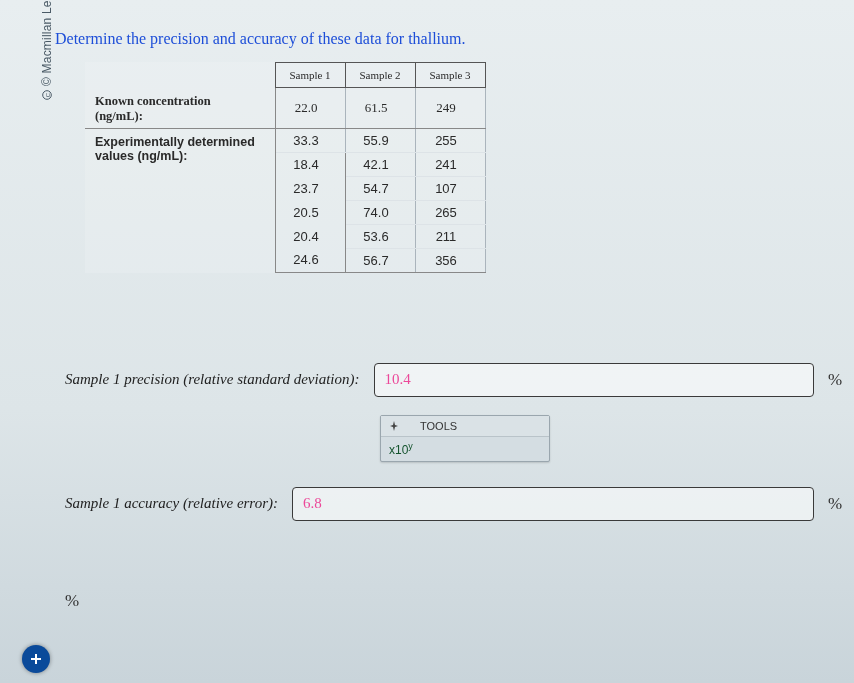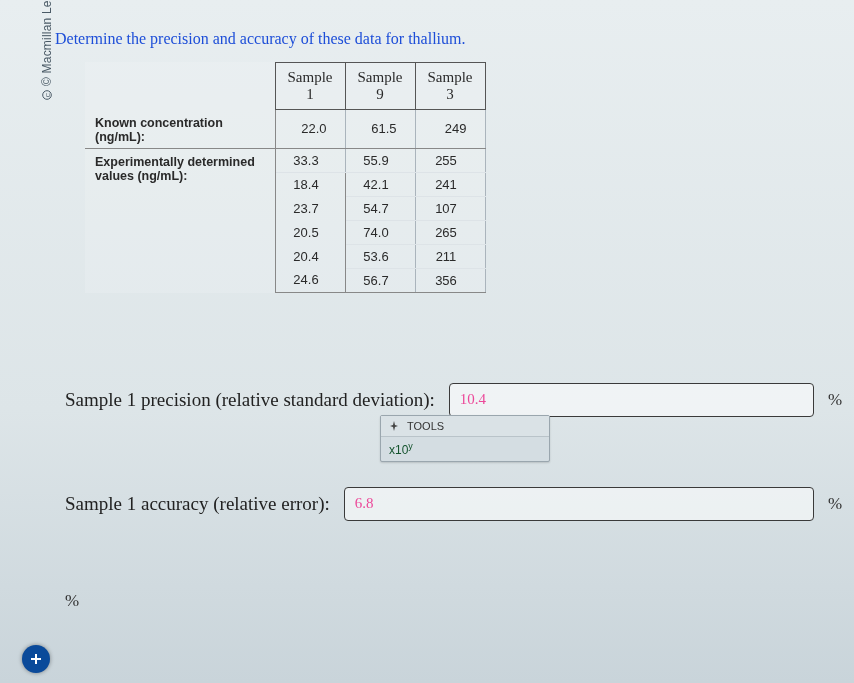--- a/index.html
+++ b/index.html
@@ -44,21 +44,21 @@
     background: rgba(255,255,255,0.15);
   }
   .data-table td, .data-table th {
     padding: 4px 18px 4px 10px;
     text-align: center;
     color: #2a2a2a;
   }
   .data-table thead th {
     border: 1px solid #555;
     font-weight: normal;
-    font-size: 15px;
+    font-size: 11px;
     padding: 6px 10px;
     font-family: Georgia, serif;
   }
   .data-table thead th:first-child { border: none; background: transparent; }
   .row-label {
     text-align: left !important;
     font-family: Arial, sans-serif;
     font-weight: bold;
     font-size: 12.5px;
     color: #222;
@@ -66,35 +66,36 @@
     padding-top: 6px !important;
     padding-right: 14px !important;
     width: 190px;
   }
   .hdr-col { width: 70px; }
   .data-table tbody td {
     border-right: 1px solid #aab4bc;
     border-bottom: 1px solid #dde3e7;
   }
   .data-table tbody td:first-child { border-right: 1px solid #888; border-bottom: none; }
-  .data-table tbody tr:first-child td { border-top: 1px solid #888; }
+  .data-table tbody tr:first-child td { border-top: 1px solid #888; font-family: Liberation Serif, serif; }
   .data-table tbody tr:first-child td:first-child { border-top: none; }
-  .data-table tbody tr.known td { border-bottom: 1px solid #888; text-align: right; }
+  .data-table tbody tr.known td { border-bottom: 1px solid #888; }
   .data-table tbody tr.last td { border-bottom: 1px solid #888; }
   .answer-block {
     margin: 34px 0 0 10px;
     display: flex;
     align-items: center;
     gap: 14px;
   }
   .answer-block.a1 { margin-top: 90px; }
   .answer-label {
-    font-size: 19px;
+    font-size: 15px;
     color: #222;
     white-space: nowrap;
+    font-style: italic;
   }
   .answer-input {
     flex: 1;
     height: 34px;
     border: 1px solid #3a3a3a;
     border-radius: 4px;
     background: rgba(255,255,255,0.55);
     padding: 0 10px;
     font-size: 15px;
     font-family: Georgia, serif;
@@ -112,21 +113,21 @@
     border: 1px solid #9aa6ae;
     border-radius: 2px;
     background: #d4dde2;
     width: 170px;
     font-family: Arial, sans-serif;
     box-shadow: 0 1px 2px rgba(0,0,0,0.15);
   }
   .tools-hdr {
     display: flex;
     align-items: center;
-    gap: 8px;
+    gap: 21px;
     padding: 4px 8px;
     font-size: 11px;
     color: #333;
     border-bottom: 1px solid #b9c3c9;
     background: #dae2e6;
   }
   .tools-btn {
     padding: 4px 8px;
     font-size: 12px;
     color: #14532d;
@@ -160,21 +161,21 @@
 </div>
 
 <div class="content">
   <div class="prompt">Determine the precision and accuracy of these data for thallium.</div>
 
   <table class="data-table">
     <thead>
       <tr>
         <th></th>
         <th class="hdr-col">Sample 1</th>
-        <th class="hdr-col">Sample 9</th>
+        <th class="hdr-col">Sample 2</th>
         <th class="hdr-col">Sample 3</th>
       </tr>
     </thead>
     <tbody>
       <tr class="known">
         <td class="row-label">Known concentration (ng/mL):</td>
         <td>22.0</td>
         <td>61.5</td>
         <td>249</td>
       </tr>
@@ -214,21 +215,21 @@
       </tr>
     </tbody>
   </table>
 
   <div class="answer-block a1">
     <span class="answer-label">Sample 1 precision (relative standard deviation):</span>
     <input class="answer-input" type="text" value="10.4" style="">
     <span class="unit">%</span>
   </div>
 
-  <div class="answer-block" style="margin-top:70px;">
+  <div class="answer-block" style="margin-top:90px;">
     <span class="answer-label">Sample 1 accuracy (relative error):</span>
     <input class="answer-input" type="text" value="6.8" style="">
     <span class="unit">%</span>
   </div>
 
   <div class="answer-block" style="margin-top:70px;">
     <span class="unit">%</span>
   </div>
 </div>
 

